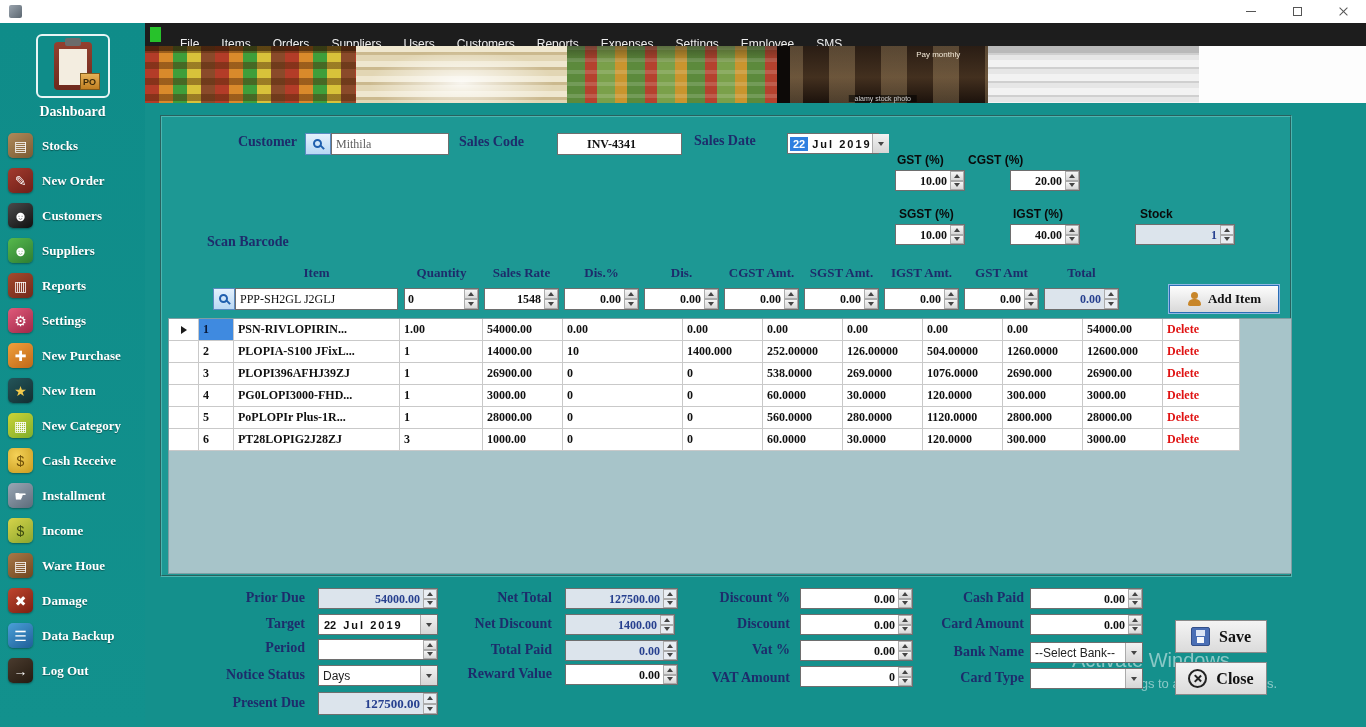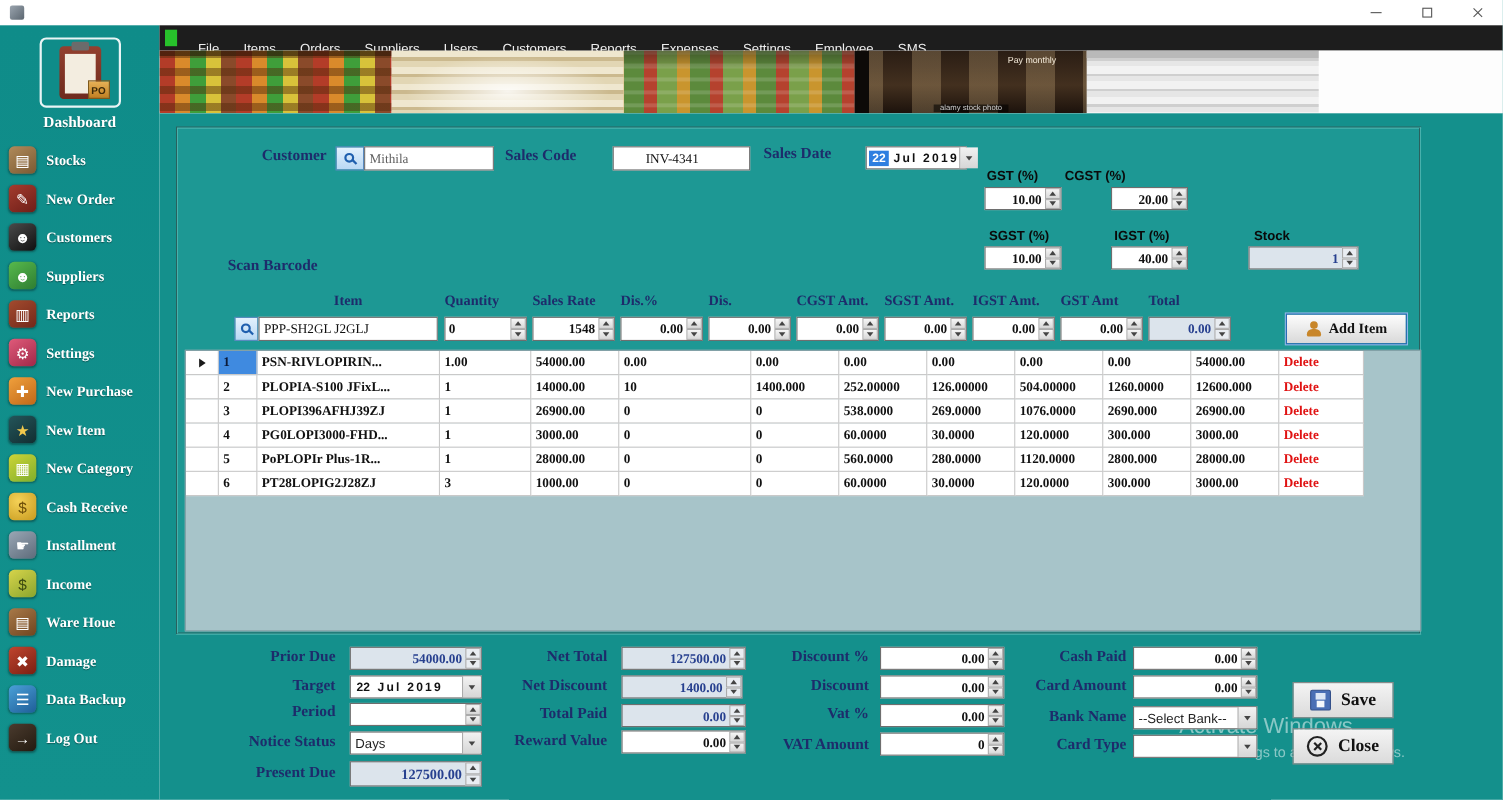--- a/index.html
+++ b/index.html
@@ -79,21 +79,21 @@
   .i15 { background:linear-gradient(145deg,#4a3b2e,#241a10); }
 
   
   .main { position:absolute; left:145px; top:103px; width:1221px; height:624px; background:#14908c; }
   .panel { position:absolute; left:15px; top:12px; width:1132px; height:462px; background:#1d9894; border:2px groove #4db5b0; }
 
   .flabel { position:absolute; color:#1d2c6b; font:bold 14px "Liberation Serif",serif; white-space:nowrap; }
   .tlabel { position:absolute; color:#0a0a0a; font:bold 12px "Liberation Sans",sans-serif; white-space:nowrap; }
 
   .tbox { position:absolute; background:#fff; border:1px solid #6e6e6e; height:22px; display:flex; align-items:center; padding:0 4px; font:12px "Liberation Serif",serif; color:#111; overflow:hidden; white-space:nowrap; }
-  .tbox.bold { font-weight:normal;padding-left:29px; }
+  .tbox.bold { font-weight:bold;padding-left:29px; }
   .tbox.gray { color:#5f5f5f; }
   .caret { width:1px; height:14px; background:#000; margin-left:1px; flex:none; }
 
   .search-btn { position:absolute; width:26px; height:22px; background:linear-gradient(180deg,#e3f1fd,#b9d8f4); border:1px solid #5a8ac0; display:flex; align-items:center; justify-content:center; }
   .mag { width:9px; height:9px; border:2px solid #1f5fae; border-radius:50%; position:relative; margin:-2px 0 0 -2px; }
   .mag::after { content:""; position:absolute; width:6px; height:2px; background:#1f5fae; transform:rotate(45deg); right:-5px; bottom:-2px; }
 
   .num { position:absolute; background:#fff; border:1px solid #6e6e6e; height:21px; display:flex; align-items:stretch; }
   .num .val { flex:1; text-align:right; font:bold 12px "Liberation Serif",serif; color:#111; padding:3px 3px 0 3px; overflow:hidden; white-space:nowrap; }
   .num.qleft .val { text-align:left; }
@@ -109,21 +109,21 @@
   .selbox { position:absolute; background:#fff; border:1px solid #6e6e6e; height:21px; display:flex; align-items:stretch; }
   .selbox .val { flex:1; font:12px "Liberation Sans",sans-serif; color:#222; padding:3px 4px 0 4px; overflow:hidden; white-space:nowrap; }
   .selbox .dbtn, .date .dbtn { width:17px; flex:none; background:linear-gradient(180deg,#f2f2f2,#d6d6d6); border-left:1px solid #ababab; display:flex; align-items:center; justify-content:center; }
 
   .date { position:absolute; background:#fff; border:1px solid #6e6e6e; height:21px; display:flex; align-items:center; font:bold 11px "Liberation Sans",sans-serif; color:#111; }
   .date .day { padding:1px 3px; margin-left:2px; }
   .date.hl .day { background:#2f7fe0; color:#fff; }
   .date .rest { margin-left:4px; letter-spacing:2px; white-space:nowrap; }
   .date .dbtn { margin-left:auto; height:100%; }
 
-  .col-label { position:absolute; top:148px; width:75px; color:#1d2c6b; font:bold 13px "Liberation Serif",serif; white-space:nowrap; }
+  .col-label { position:absolute; top:148px; width:75px; text-align:center; color:#1d2c6b; font:bold 13px "Liberation Serif",serif; white-space:nowrap; }
 
   .add-btn { position:absolute; left:1007px; top:168px; width:110px; height:28px; background:linear-gradient(180deg,#fdfdfd,#d9d9d9); border:1px solid #2a6db5; box-shadow:0 0 0 1px #8fb8e6; display:flex; align-items:center; justify-content:center; gap:7px; font:bold 13px "Liberation Serif",serif; color:#111; }
   .person { width:14px; height:14px; position:relative; flex:none; }
   .person::before { content:""; position:absolute; left:4px; top:0; width:7px; height:7px; border-radius:50%; background:#c8862a; }
   .person::after { content:""; position:absolute; left:1px; bottom:0; width:13px; height:7px; border-radius:6px 6px 2px 2px; background:#c8862a; }
 
   
   .grid { position:absolute; left:6px; top:201px; width:1124px; height:256px; background:#a7c4c9; border:1px solid #7f9ea3; overflow:hidden; }
   .grow { display:flex; height:22px; width:1071px; background:#fff; }
   .gcell { border-right:1px solid #c9c9c9; border-bottom:1px solid #c9c9c9; font:bold 12px "Liberation Serif",serif; color:#111; padding:3px 4px 0 4px; overflow:hidden; white-space:nowrap; flex:none; }

